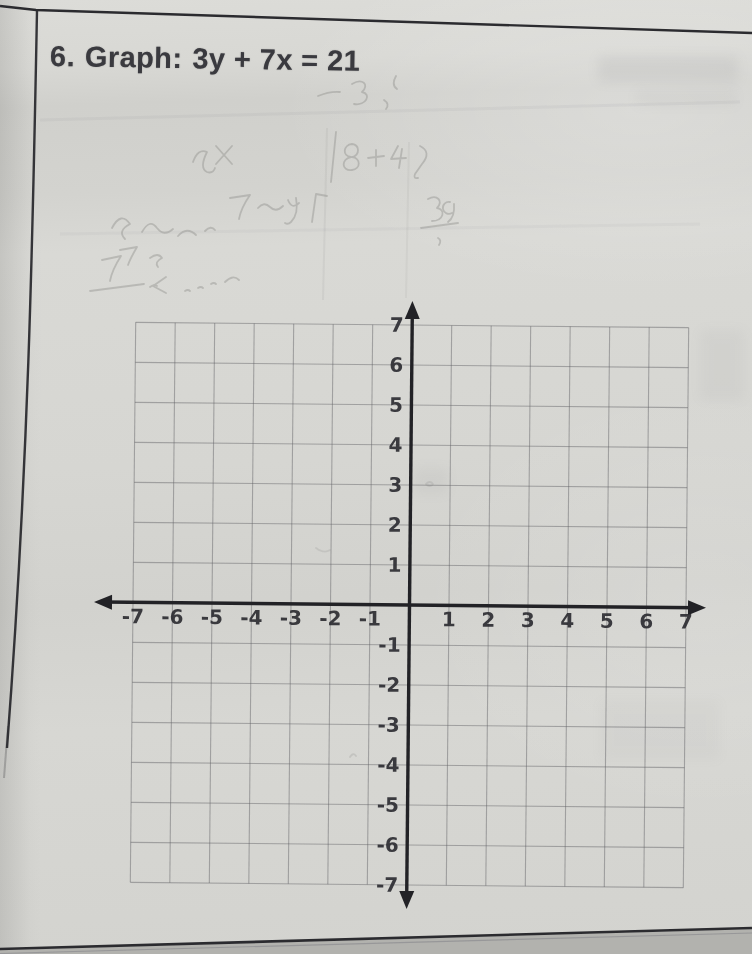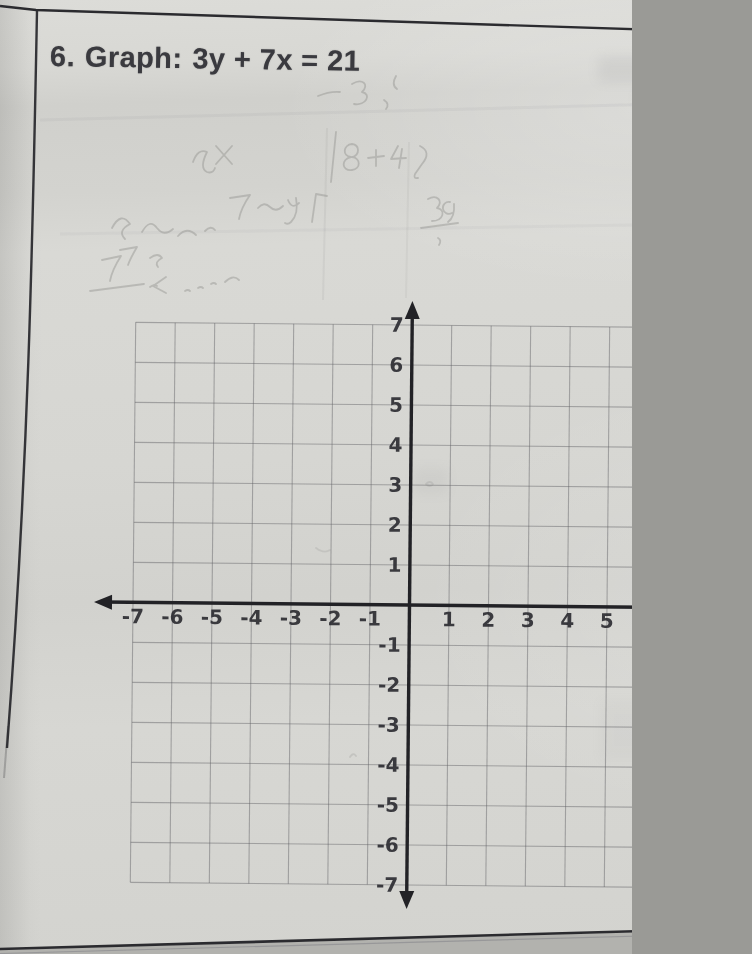--- a/index.html
+++ b/index.html
@@ -1,21 +1,21 @@
 <!DOCTYPE html>
 <html style="--paper: #d6d6d2; --ink: #3a3a3f; --axis: #222226; --grid-line: #5e5e62; --tick-label: #2d2d32; --pencil: #8e8e8a; --page-border: #2b2b2f;"><head>
 <meta charset="utf-8">
 <style>
   :root{
     --paper:#d6d6d2; --ink:#3a3a3f; --axis:#222226; --grid-line:#5e5e62;
     --tick-label:#2d2d32; --pencil:#8e8e8a; --page-border:#2b2b2f;
   }
   html,body{margin:0;padding:0;background:#9a9a96;}
   .photo{
-    position:relative; width:632px; height:954px; overflow:hidden;
+    position:relative; width:752px; height:954px; overflow:hidden;
     font-family:"Liberation Sans", sans-serif;
     background:
       radial-gradient(ellipse 520px 260px at 640px 110px, rgba(255,255,255,0.22), rgba(255,255,255,0) 70%),
       radial-gradient(ellipse 420px 320px at 700px 600px, rgba(255,255,255,0.10), rgba(255,255,255,0) 70%),
       linear-gradient(178deg,
         #dcdcd8 0%, #d8d8d4 7%, #d0d0cc 11%, #d3d3cf 20%, #d9d9d5 26%,
         #d6d6d2 48%, #d2d2ce 62%, #d7d7d3 75%, #d5d5d1 88%, #d3d3cf 100%);
   }
   .edge-shade{
     position:absolute; left:0; top:0; width:42px; height:100%;

